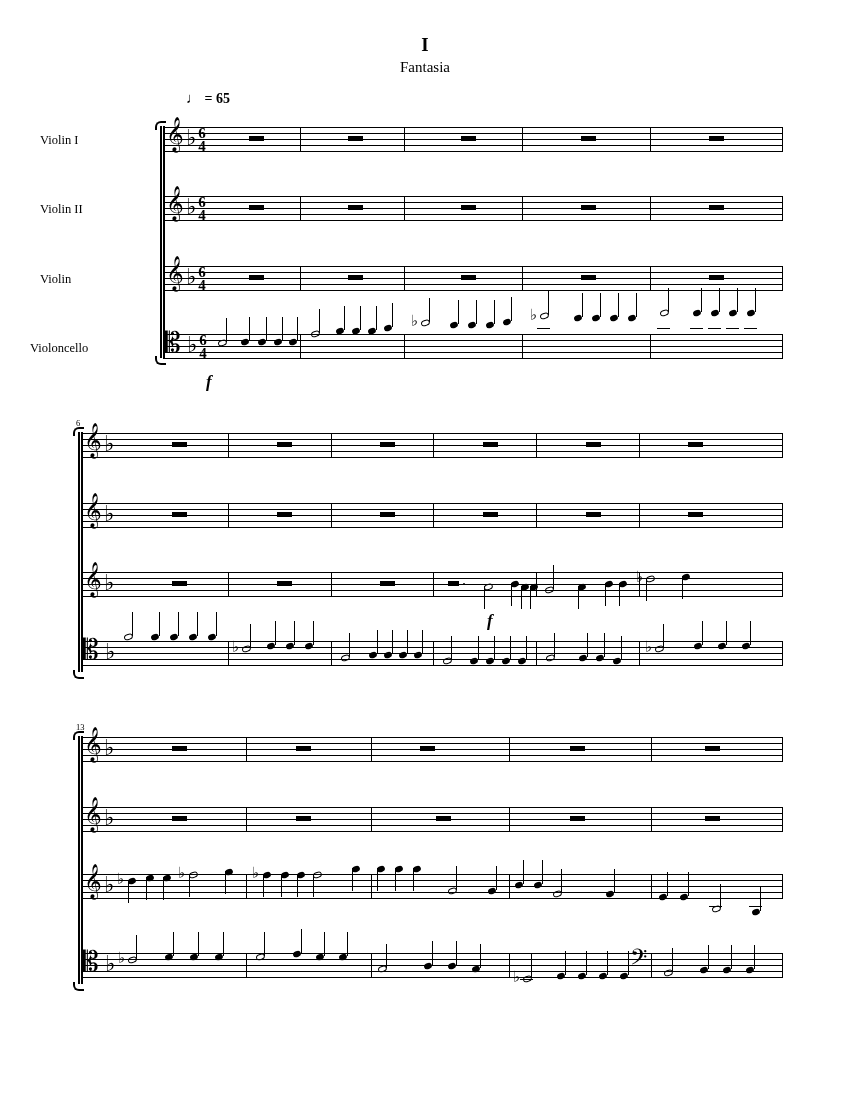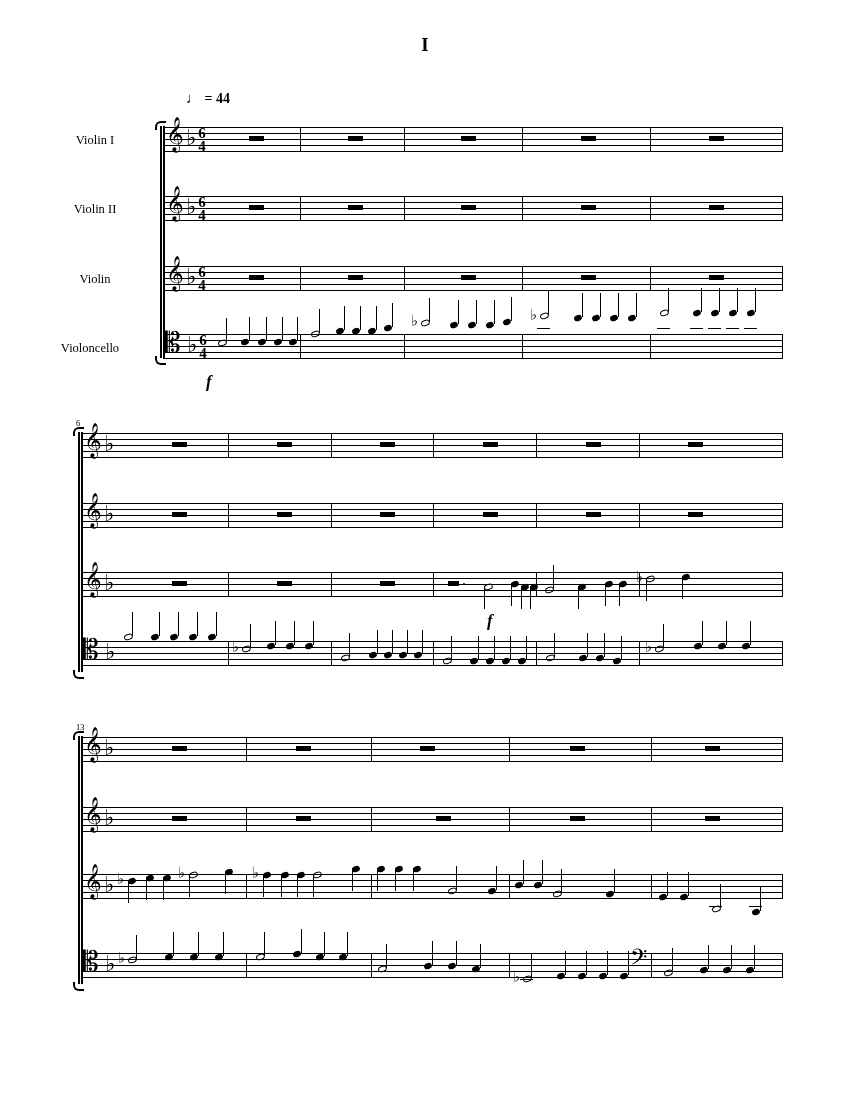--- a/index.html
+++ b/index.html
@@ -44,21 +44,21 @@
   .staff .line:nth-child(3){ top:12px; }
   .staff .line:nth-child(4){ top:18px; }
   .staff .line:nth-child(5){ top:24px; }
 
   
   .barline { position:absolute; width:1px; background:#000; }
   .sysbar  { position:absolute; width:1.6px; background:#000; }
 
   
   .inst-name {
-    position:absolute; text-align:center; font-size:12.5px;
+    position:absolute; text-align:left; font-size:12.5px;
     font-family:"Liberation Serif", serif; white-space:nowrap;
   }
 
   
   .clef-treble { position:absolute; font-size:30px; line-height:1;
     font-family:"DejaVu Sans", sans-serif; }
   .clef-alto   { position:absolute; font-size:28px; line-height:1;
     font-family:"DejaVu Sans", sans-serif; }
   .clef-bass   { position:absolute; font-size:27px; line-height:1;
     font-family:"DejaVu Sans", sans-serif; }
@@ -100,24 +100,25 @@
     position:absolute; font-size:8.5px;
     font-family:"Liberation Serif", serif;
   }
 </style>
 </head>
 <body>
 
 <div class="page">
 
   <div class="mvt-number">I</div>
+  <div class="subtitle">Fantasia</div>
 
   <div class="tempo" style="left:186px; top:90px;">
     <span class="notegl">♩</span>
-    <span>= 44</span>
+    <span>= 65</span>
   </div>
 
   <div class="system" style="left:0; top:0;">
 
     <div class="inst-name" style="left:40px; top:133px; width:110px;">Violin I</div>
     <div class="inst-name" style="left:40px; top:202px; width:110px;">Violin II</div>
     <div class="inst-name" style="left:40px; top:272px; width:110px;">Violin</div>
     <div class="inst-name" style="left:30px; top:341px; width:120px;">Violoncello</div>
 
     <div class="sysbar" style="left:160px; top:126px; height:232px;"></div>

